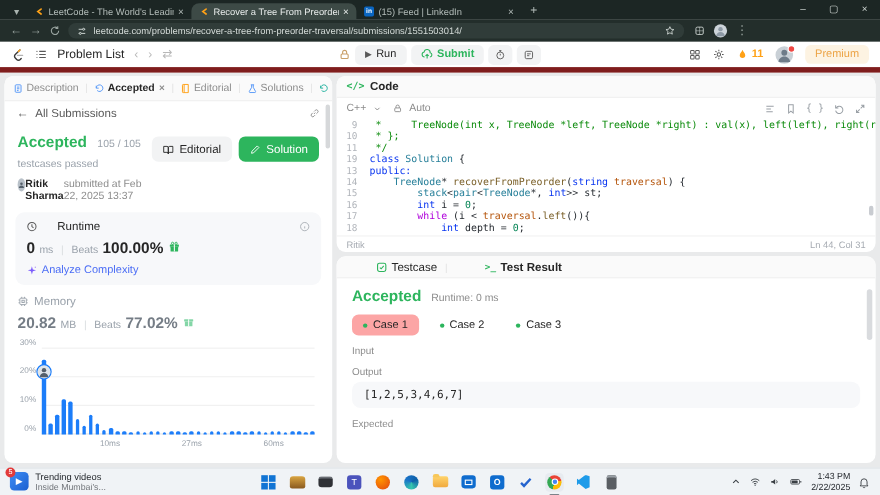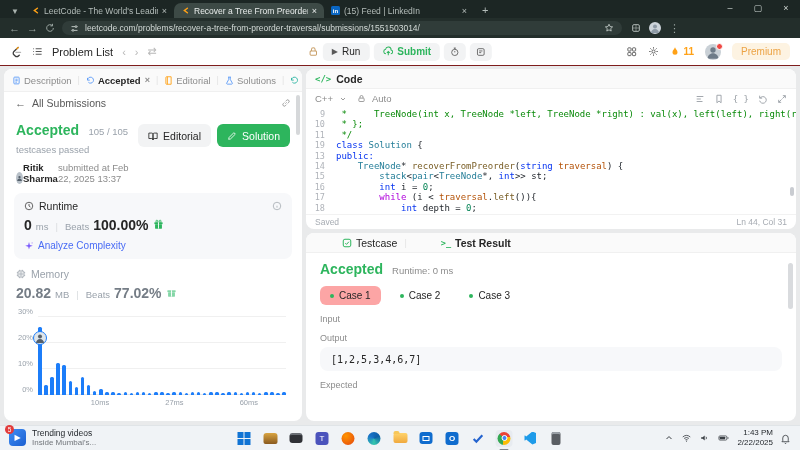--- a/index.html
+++ b/index.html
@@ -21,21 +21,21 @@
   .winctl span { width:28px; text-align:center; color:#ced5d2; font-size:9px; line-height:17px; }
 
   .urlrow { height:20px; background:#232e2b; display:flex; align-items:center; gap:7px; padding:0 9px; }
   .navic { color:#9aa5a1; font-size:11px; line-height:1; }
   .urlpill { width:560px; height:14px; background:#303c39; border-radius:7px; display:flex; align-items:center; gap:6px; padding:0 8px; color:#c8d0cd; }
   .urlpill .url { flex:1; font-size:8.5px; white-space:nowrap; overflow:hidden; color:#d4dbd8; }
   .urlicons { display:flex; align-items:center; gap:8px; margin-left:2px; }
   .br-avatar { width:12px; height:12px; border-radius:50%; overflow:hidden; background:#cdd4da; }
 
   
-  .lcheader { height:28px; background:#ffffff; display:flex; align-items:center; padding:0 10px; border-bottom:1px solid #7f1d1d; position:relative; }
+  .lcheader { height:28px; background:#ffffff; display:flex; align-items:center; padding:0 10px; border-bottom:5px solid #7f1d1d; position:relative; }
   .lc-left { display:flex; align-items:center; gap:9px; }
   .probtext { font-size:11px; color:#262626; }
   .hdrchev { color:#b8b8b8; font-size:11px; }
   .lc-center { position:absolute; left:50%; transform:translateX(-50%); display:flex; align-items:center; gap:4px; }
   .pillbtn { height:18px; border-radius:5px; background:#f2f3f4; display:flex; align-items:center; gap:4px; padding:0 9px; font-size:10px; }
   .run-lab { color:#262626; }
   .submit-lab { color:#2db55d; font-weight:bold; }
   .icbtn { width:22px; height:18px; border-radius:5px; background:#f2f3f4; display:flex; align-items:center; justify-content:center; color:#595959; }
   .lc-right { margin-left:auto; display:flex; align-items:center; gap:11px; }
   .streak { display:flex; align-items:center; gap:3px; color:#ffa116; font-size:10px; font-weight:bold; }
@@ -59,29 +59,29 @@
   .ptab-x { color:#8c8c8c; font-size:9px; margin-left:1px; }
 
   .subhead { height:22px; display:flex; align-items:center; gap:6px; padding:0 11px; color:#595959; font-size:10.5px; flex:none; }
   .subhead .arr { color:#595959; font-size:11px; }
   .subhead .right { margin-left:auto; color:#8c8c8c; }
   .lp-sb { position:absolute; right:2px; top:26px; width:4px; height:40px; background:#d6d8da; border-radius:2px; }
 
   .result-row { display:flex; justify-content:space-between; padding:7px 12px 4px; }
   .status-green { color:#2db55d; font-size:14px; font-weight:bold; }
   .cases-txt { color:#9aa2ab; font-size:9.5px; margin-left:5px; }
-  .author-row { display:flex; align-items:flex-end; gap:0; margin-top:5px; font-size:9.5px; color:#8c8c8c; }
+  .author-row { display:flex; align-items:flex-start; gap:0; margin-top:5px; font-size:9.5px; color:#8c8c8c; }
   .author-av { width:12px; height:12px; border-radius:50%; overflow:hidden; background:#b9c1c9; }
   .author-name { color:#262626; font-weight:bold; }
   .res-btns { display:flex; gap:6px; padding-top:3px; }
   .btn-lite { height:23px; background:#f2f3f4; border-radius:6px; display:flex; align-items:center; gap:5px; padding:0 10px; font-size:10.5px; color:#262626; }
   .btn-green { height:23px; background:#2db55d; border-radius:6px; display:flex; align-items:center; gap:5px; padding:0 10px; font-size:10.5px; color:#fff; }
 
   .runtime-card { margin:5px 10px 0; background:#f7f8fa; border-radius:8px; padding:7px 10px 8px; }
-  .rc-head { display:flex; align-items:center; gap:5px; font-size:10.5px; color:#262626; }
+  .rc-head { display:flex; align-items:center; gap:18px; font-size:10.5px; color:#262626; }
   .rc-head .inf { margin-left:auto; color:#a8aeb5; }
   .vals { display:flex; align-items:baseline; gap:4px; margin-top:5px; font-size:9.5px; color:#9aa2ab; }
   .bignum { font-size:14px; font-weight:bold; color:#262626; }
   .vsep { color:#d9dcdf; margin:0 3px; }
   .analyze { display:flex; align-items:center; gap:4px; margin-top:7px; color:#4a6cf5; font-size:10px; }
 
   .mem-block { margin:9px 12px 0; }
   .mem-head { display:flex; align-items:center; gap:5px; font-size:10.5px; color:#9aa2ab; }
   .mem-num { font-size:14px; font-weight:bold; color:#757d86; }
 
@@ -559,21 +559,21 @@
           <div class="cl"><span class="ln">19</span><span><span class="syn-kw">class </span><span class="syn-ty">Solution </span><span class="syn-pl">{</span></span></div>
           <div class="cl"><span class="ln">13</span><span><span class="syn-kw">public:</span></span></div>
           <div class="cl"><span class="ln">14</span><span><span class="syn-pl">    </span><span class="syn-ty">TreeNode</span><span class="syn-pl">* </span><span class="syn-fn">recoverFromPreorder</span><span class="syn-pl">(</span><span class="syn-kw">string </span><span class="syn-pa">traversal</span><span class="syn-pl">) {</span></span></div>
           <div class="cl"><span class="ln">15</span><span><span class="syn-pl">        </span><span class="syn-ty">stack</span><span class="syn-pl">&lt;</span><span class="syn-ty">pair</span><span class="syn-pl">&lt;</span><span class="syn-ty">TreeNode</span><span class="syn-pl">*, </span><span class="syn-kw">int</span><span class="syn-pl">&gt;&gt; st;</span></span></div>
           <div class="cl"><span class="ln">16</span><span><span class="syn-pl">        </span><span class="syn-kw">int</span><span class="syn-pl"> i = </span><span class="syn-nu">0</span><span class="syn-pl">;</span></span></div>
           <div class="cl"><span class="ln">17</span><span><span class="syn-pl">        </span><span class="syn-ct">while</span><span class="syn-pl"> (i &lt; </span><span class="syn-pa">traversal</span><span class="syn-pl">.</span><span class="syn-fn">left</span><span class="syn-pl">()){</span></span></div>
           <div class="cl"><span class="ln">18</span><span><span class="syn-pl">            </span><span class="syn-kw">int</span><span class="syn-pl"> depth = </span><span class="syn-nu">0</span><span class="syn-pl">;</span></span></div>
         </div>
       <span class="cc-sb"></span>
       <div class="cc-status">
-        <span>Saved</span>
+        <span>Ritik</span>
         <span>Ln 44, Col 31</span>
       </div>
     </div>
 
     <div class="card test-card">
       <div class="tc-head">
         <span class="tc-tab">
           <svg width="10" height="10" viewBox="0 0 24 24" fill="none" stroke="#2db55d" stroke-width="2.4">
               <rect x="3" y="3" width="18" height="18" rx="4"></rect>
               <path d="M8 12.5l2.8 2.8L16.5 9"></path>

